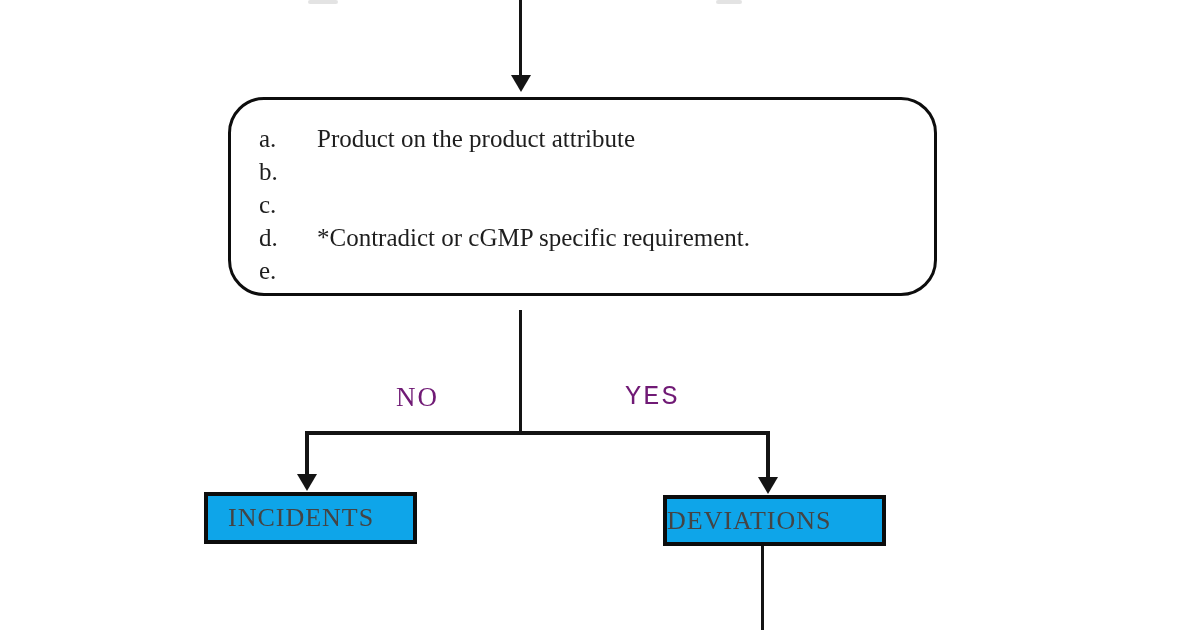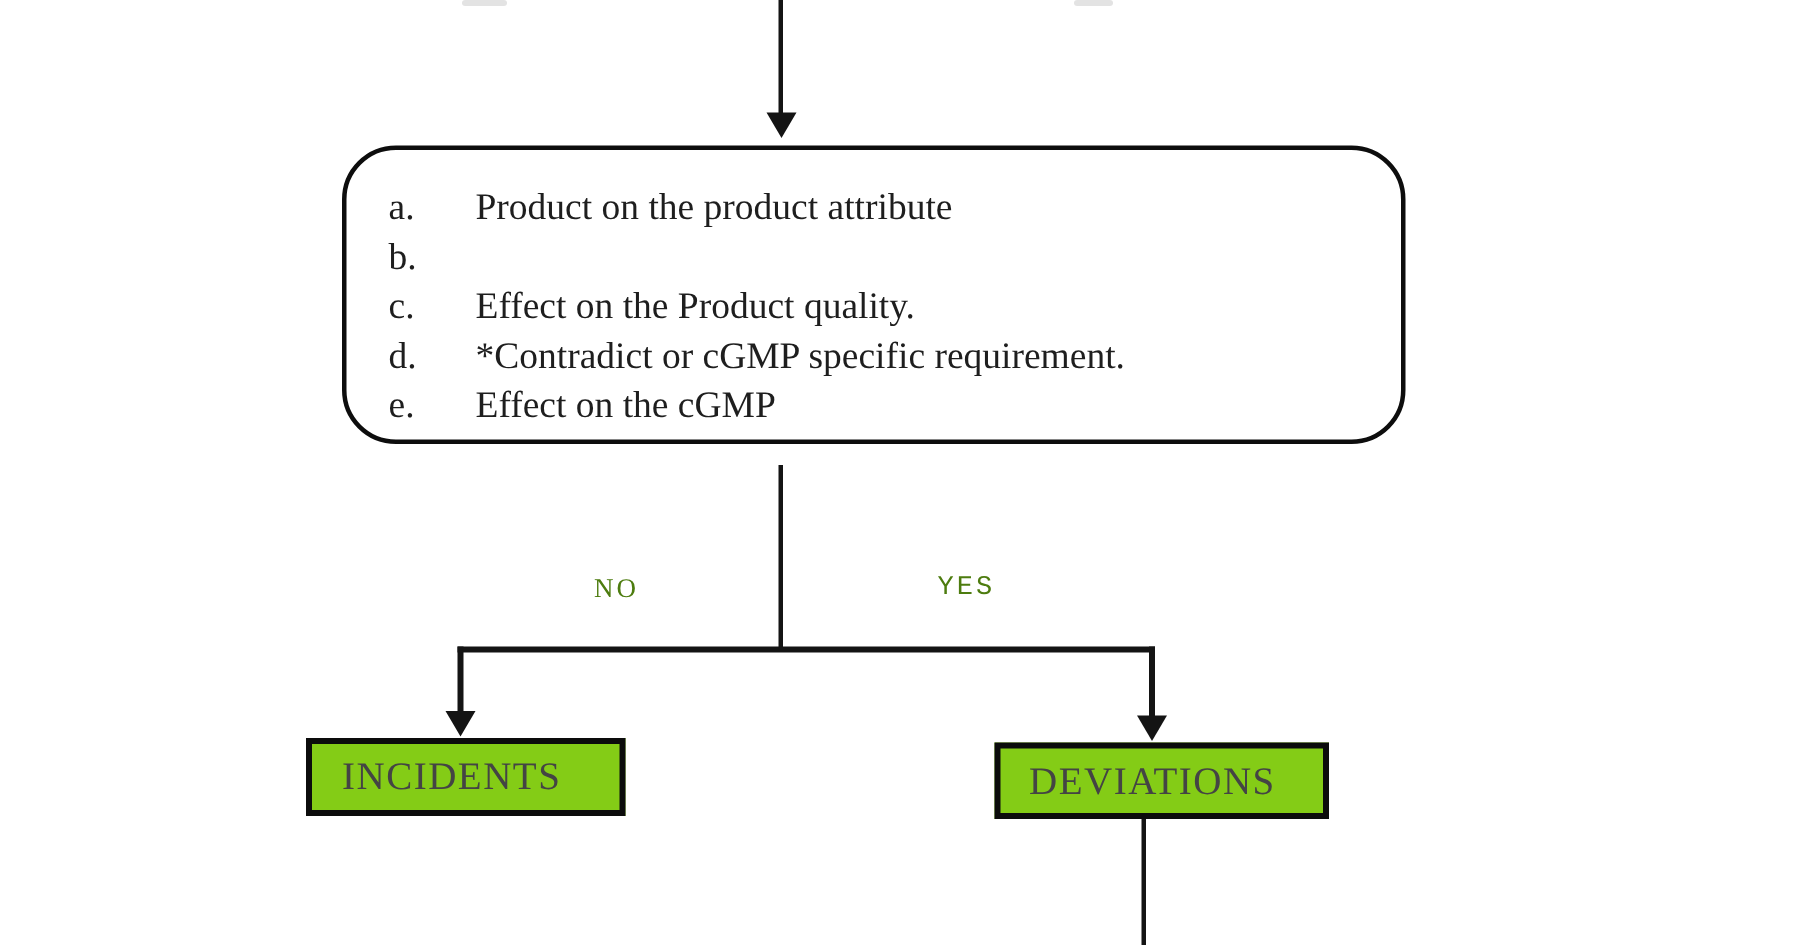--- a/index.html
+++ b/index.html
@@ -53,30 +53,30 @@
     color: #1e1e1e;
     white-space: nowrap;
   }
   .criteria-marker {
     width: 58px;
     flex: 0 0 58px;
   }
 
   
   .branch-label {
-    font-size: 18px;
-    color: #4d7c0f;
+    font-size: 27px;
+    color: #701a75;
     letter-spacing: 2px;
     text-align: center;
   }
 
   
   .node-box {
     box-sizing: border-box;
-    background: #84cc16;
+    background: #0ea5e9;
     border: 4px solid #0c0c0c;
     font-size: 26px;
     color: #444444;
     letter-spacing: 1px;
     display: flex;
     align-items: center;
   }
 </style>
 </head>
 <body>
@@ -92,46 +92,44 @@
   <div class="abs criteria-box">
     <div class="criteria-row">
       <span class="criteria-marker">a.</span>
       <span>Product on the product attribute</span>
     </div>
     <div class="criteria-row">
       <span class="criteria-marker">b.</span>
     </div>
     <div class="criteria-row">
       <span class="criteria-marker">c.</span>
-      <span>Effect on the Product quality.</span>
     </div>
     <div class="criteria-row">
       <span class="criteria-marker">d.</span>
       <span>*Contradict or cGMP specific requirement.</span>
     </div>
     <div class="criteria-row">
       <span class="criteria-marker">e.</span>
-      <span>Effect on the cGMP</span>
     </div>
   </div>
 
   <div class="abs vline" style="left:519px; top:310px; width:3px; height:123px;"></div>
 
   <div class="abs branch-label" style="left:396px; top:382px;">NO</div>
   <div class="abs branch-label" style="left:625px; top:382px;font-family:Liberation Mono, monospace;">YES</div>
 
   <div class="abs hline" style="left:305px; top:431px; width:465px; height:4px;"></div>
   <div class="abs vline" style="left:305px; top:431px; width:4px; height:46px;"></div>
   <div class="abs arrowhead-down" style="left:297px; top:474px;"></div>
   <div class="abs vline" style="left:766px; top:431px; width:4px; height:47px;"></div>
   <div class="abs arrowhead-down" style="left:758px; top:477px;"></div>
 
   <div class="abs node-box" style="left:204px; top:492px; width:213px; height:52px; padding-left:20px;">
     <span>INCIDENTS</span>
   </div>
 
-  <div class="abs node-box" style="left:663px; top:495px; width:223px; height:51px; padding-left:19px;">
+  <div class="abs node-box" style="left:663px; top:495px; width:223px; height:51px; ">
     <span>DEVIATIONS</span>
   </div>
 
   <div class="abs vline" style="left:761px; top:546px; width:3px; height:84px;"></div>
 
 </div>
 
 </body></html>

